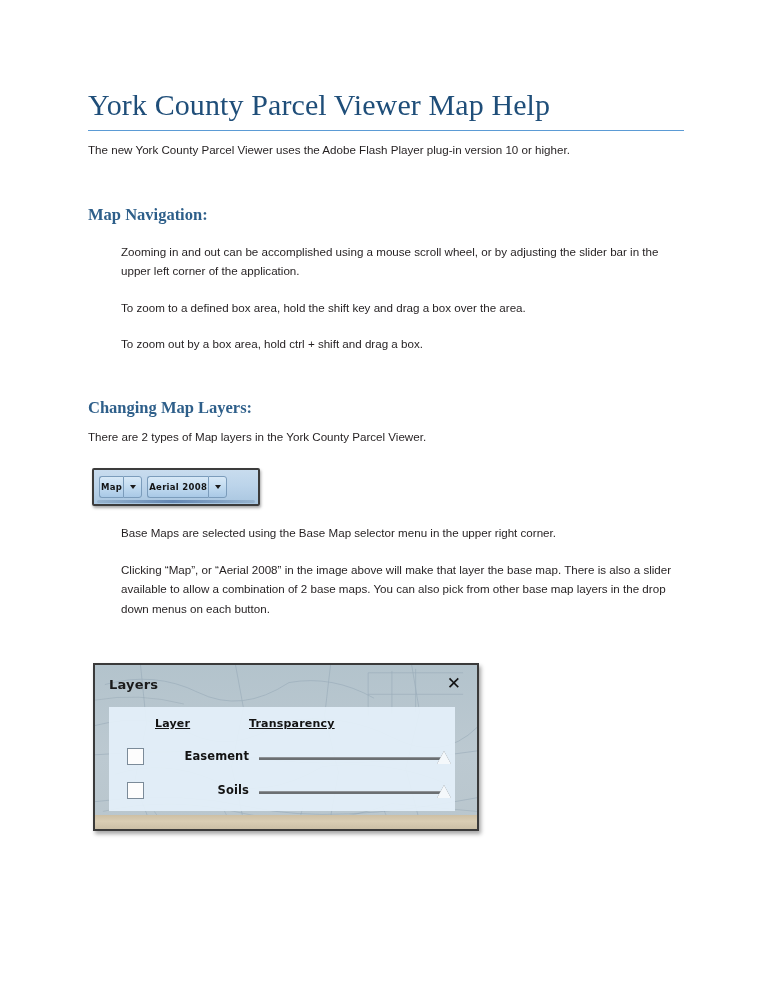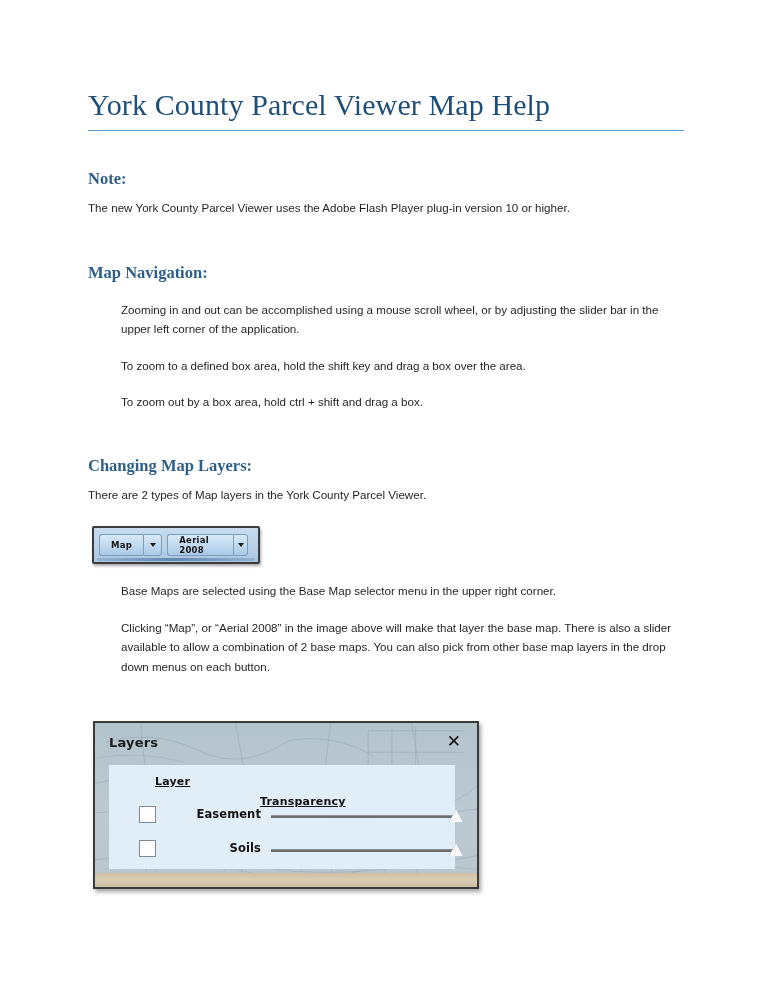--- a/index.html
+++ b/index.html
@@ -113,21 +113,21 @@
     background: linear-gradient(180deg,#d8e9f7 0%, #bfd9ef 55%, #a9c9e6 100%);
     border: 1px solid #7b9cbb;
     border-right: none;
     border-radius: 3px 0 0 3px;
     font-size: 8.5px;
     font-weight: 700;
     color: #141414;
     display: flex;
     align-items: center;
     justify-content: center;
-    padding: 0 11px;
+    padding: 0 1px;
     letter-spacing: 0.3px;
     font-family: "DejaVu Sans", sans-serif;
   }
   .bm-arrow {
     background: linear-gradient(180deg,#d8e9f7 0%, #bfd9ef 55%, #a9c9e6 100%);
     border: 1px solid #7b9cbb;
     border-radius: 0 3px 3px 0;
     width: 17px;
     display: flex;
     align-items: center;
@@ -208,32 +208,31 @@
     left: 46px;
     font-size: 11px;
     font-weight: 700;
     color: #131313;
     text-decoration: underline;
     font-family: "DejaVu Sans", sans-serif;
     letter-spacing: 0.2px;
   }
   .col-trans {
     position: absolute;
-    left: 151px;
+    left: 140px;
     font-size: 11px;
     font-weight: 700;
     color: #131313;
     text-decoration: underline;
     font-family: "DejaVu Sans", sans-serif;
     letter-spacing: 0.2px;
-    margin-top: 20px;
   }
   .layer-row {
     position: absolute;
-    left: 16px; right: 0;
+    left: 4px; right: 0;
     height: 30px;
   }
   .row-0 { top: 38px; }
   .row-1 { top: 72px; }
   .lyr-check {
     position: absolute;
     left: 14px; top: 3px;
     width: 17px; height: 17px;
     background: #fdfdfd;
     border: 1.5px solid #7b8b99;
@@ -279,21 +278,20 @@
 </style>
 </head>
 <body>
 
 <div class="page">
   <div class="content">
 
     <h1 class="doc-title">York County Parcel Viewer Map Help</h1>
     <hr class="title-rule">
 
-    <h2 class="h2 sec-note">Note:</h2>
     <p class="body gap-sm">The new York County Parcel Viewer uses the Adobe Flash Player plug-in version 10 or higher.</p>
 
     <h2 class="h2 sec-nav">Map Navigation:</h2>
     <p class="body gap-md">Zooming in and out can be accomplished using a mouse scroll wheel, or by adjusting the slider bar in the upper left corner of the application.</p>
     <p class="body gap-md">To zoom to a defined box area, hold the shift key and drag a box over the area.</p>
     <p class="body gap-md">To zoom out by a box area, hold ctrl + shift and drag a box.</p>
 
     <h2 class="h2 sec-lay">Changing Map Layers:</h2>
     <p class="body gap-sm">There are 2 types of Map layers in the York County Parcel Viewer.</p>
 

